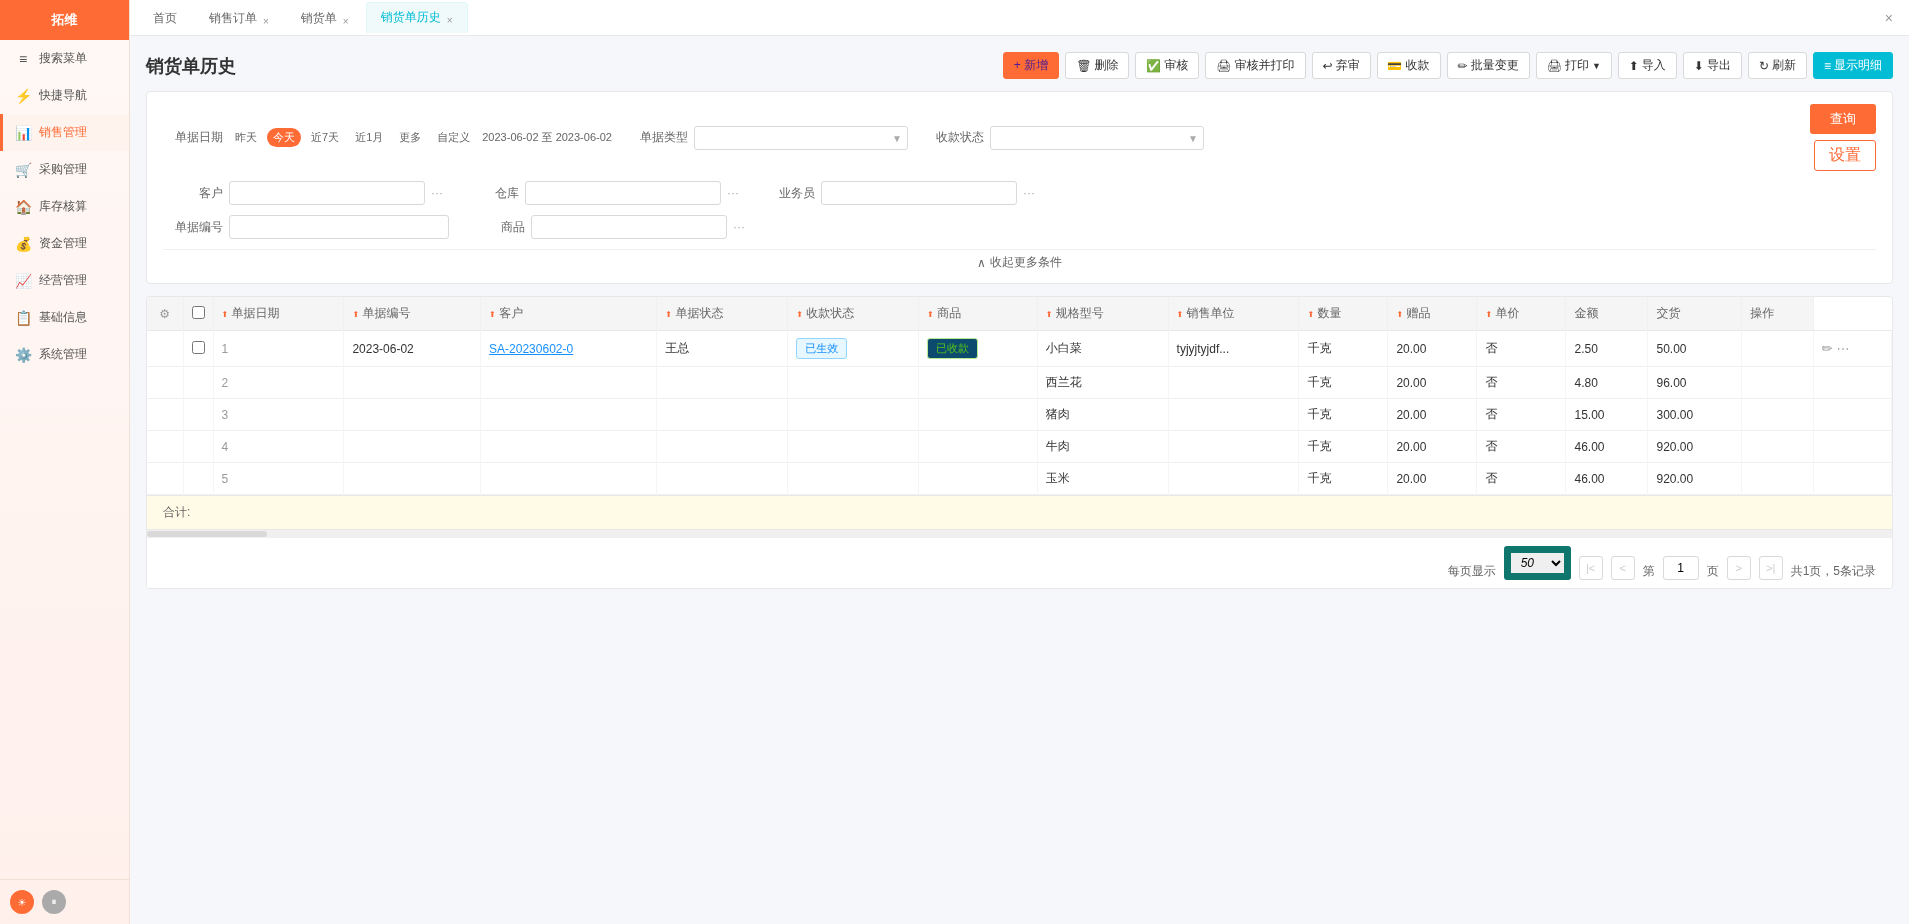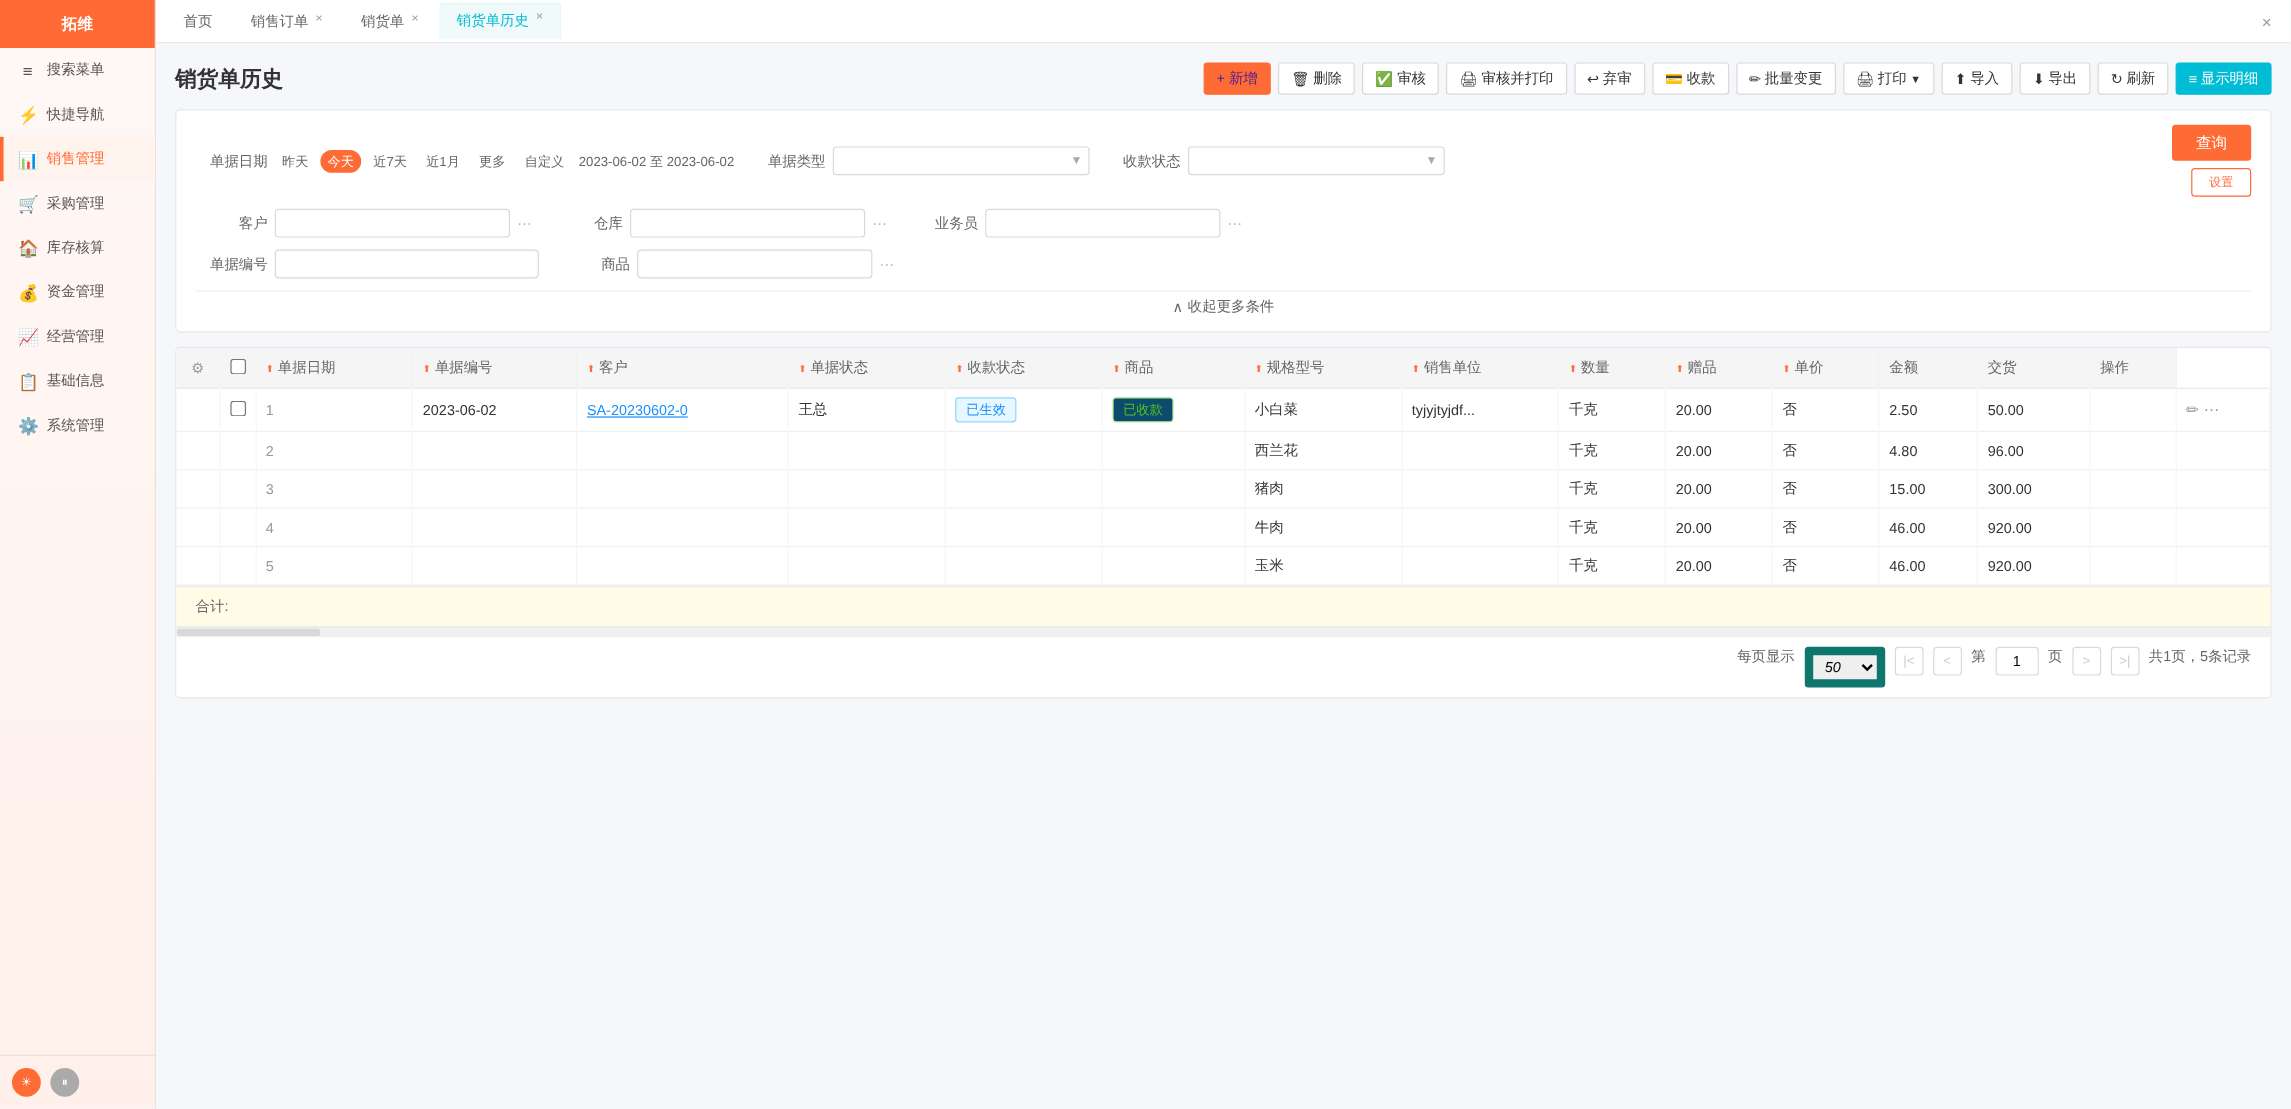--- a/index.html
+++ b/index.html
@@ -69,21 +69,21 @@
       padding: 0 8px;
       gap: 2px;
       position: relative;
     }
     .tab {
       padding: 6px 14px;
       cursor: pointer;
       color: #666;
       border-radius: 4px 4px 0 0;
       white-space: nowrap;
-      display: flex; align-items: flex-start; gap: 4px;
+      display: flex; align-items: flex-end; gap: 4px;
       border: 1px solid transparent;
       border-bottom: none;
       font-size: 12px;
     }
     .tab.active {
       background: #f0fafa;
       color: #00bcd4;
       border-color: #e0f7fa;
       border-bottom: 1px solid #f0fafa;
     }
@@ -250,21 +250,21 @@
       cursor: pointer;
       font-size: 13px;
     }
     .setup-btn {
       padding: 4px 14px;
       background: #fff;
       color: #ff6b35;
       border: 1px solid #ff6b35;
       border-radius: 3px;
       cursor: pointer;
-      font-size: 10px;
+      font-size: 16px;
     }
     .query-setup-col {
       display: flex;
       flex-direction: column;
       gap: 6px;
       margin-left: auto;
       align-items: flex-end;
     }
 
     
@@ -326,21 +326,21 @@
       align-items: center;
       font-size: 12px;
     }
     .footer-label { color: #666; margin-right: 8px; }
     .footer-total { flex: 1; display: flex; gap: 16px; }
     .footer-val { font-weight: bold; color: #333; }
 
     
     .pagination {
       display: flex;
-      align-items: flex-start;
+      align-items: flex-end;
       justify-content: flex-end;
       padding: 8px 16px;
       background: #fff;
       border-top: 1px solid #f0f0f0;
       gap: 8px;
       font-size: 12px;
     }
     .pagination-label { color: #666; }
     .page-size-select {
       border: 7px solid #0f766e;

